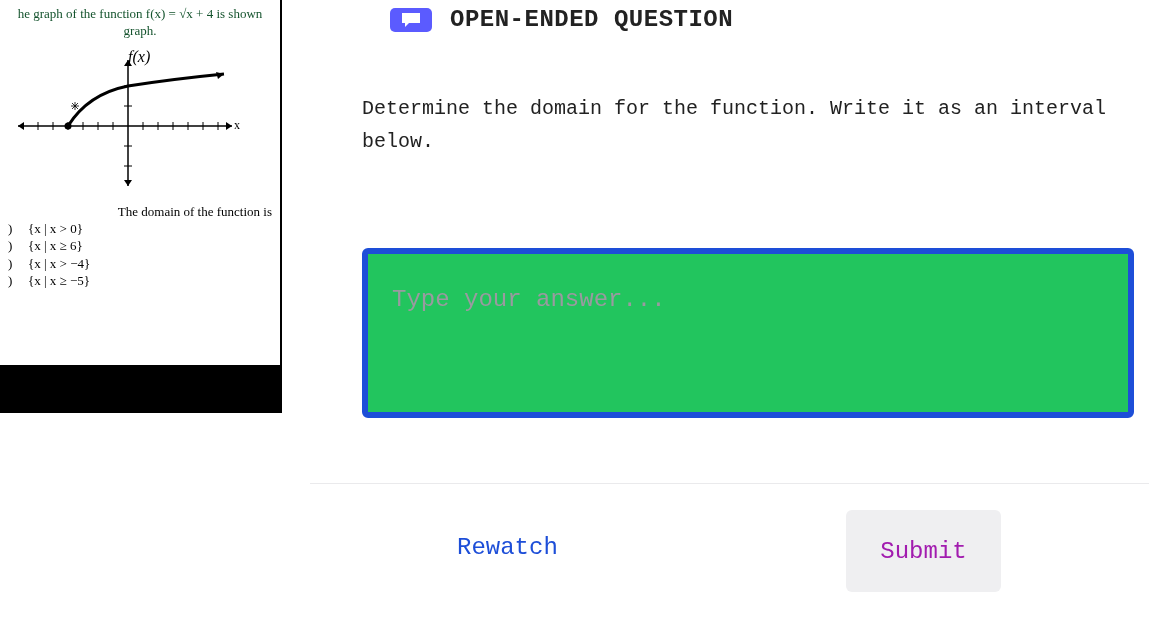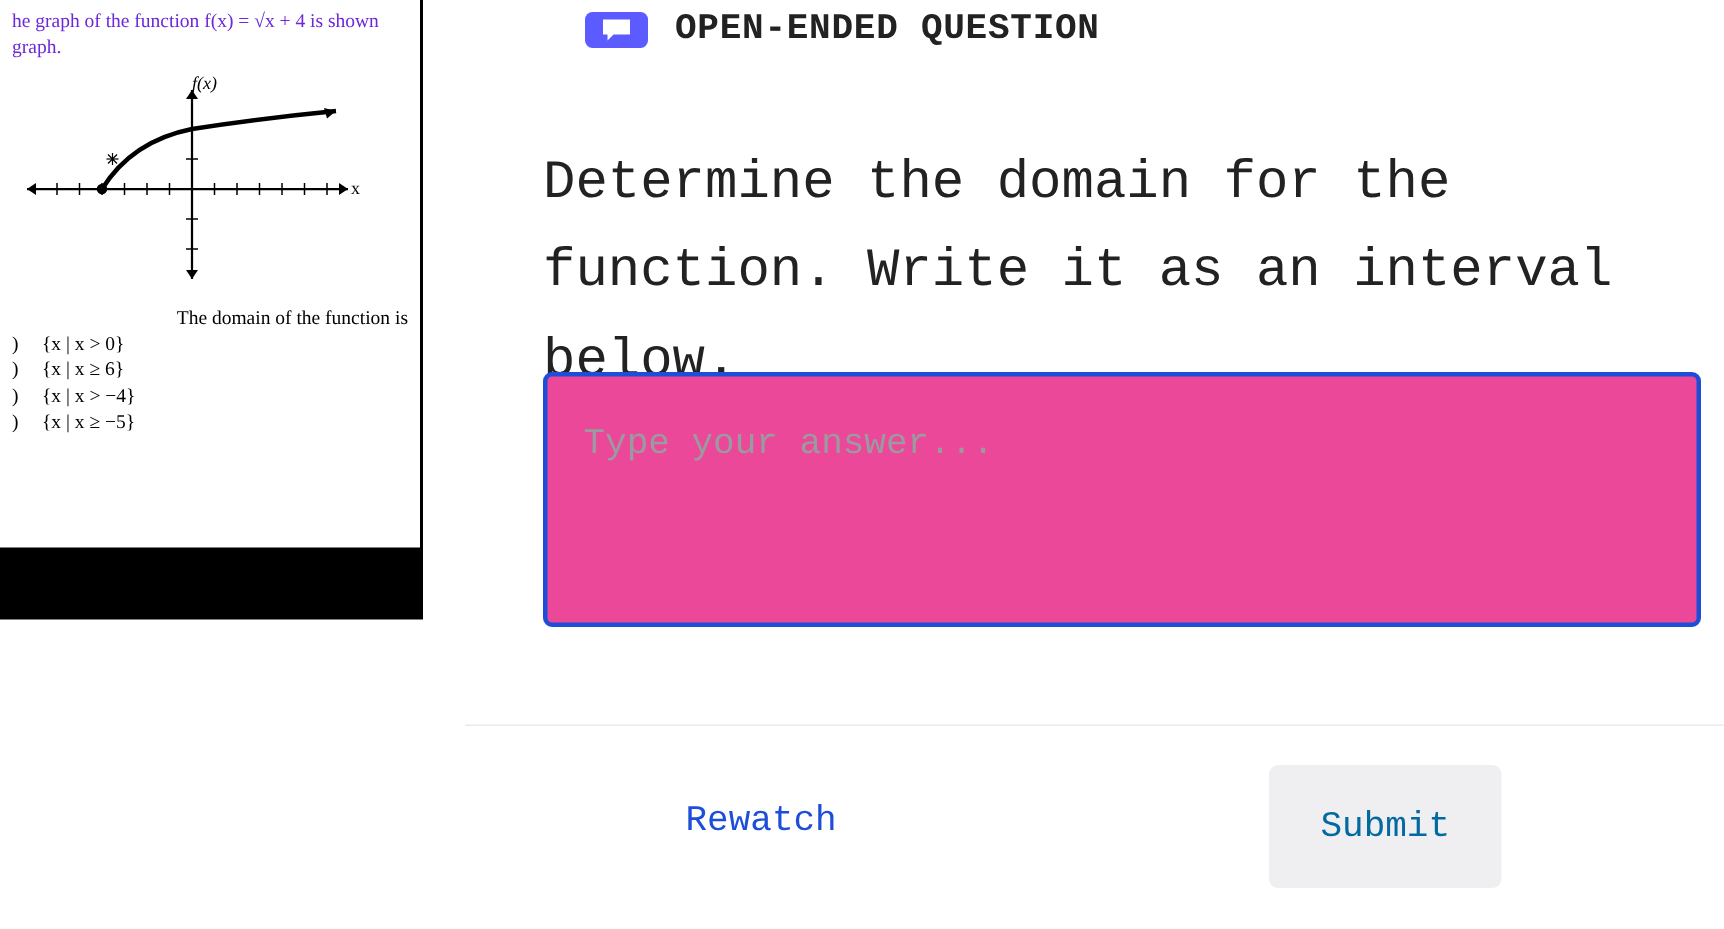--- a/index.html
+++ b/index.html
@@ -29,33 +29,34 @@
       top: 0;
       width: 280px;
       height: 365px;
       background: #fff;
       padding: 6px 8px;
       font-family: "Times New Roman", Times, serif;
     }
     .problem-text {
       font-size: 13px;
       line-height: 1.3;
-      color: #6d28d9;
+      color: #14532d;
+      text-align: center;
     }
     .graph-area {
       position: relative;
       width: 230px;
       height: 150px;
       margin: 6px 0 8px 0;
     }
     .flabel {
       position: absolute;
       left: 120px;
       top: 2px;
-      font-size: 12px;
+      font-size: 16px;
       font-style: italic;
     }
     .xlabel {
       position: absolute;
       left: 226px;
       top: 72px;
       font-size: 12px;
     }
     .domain-header {
       font-size: 13px;
@@ -102,34 +103,34 @@
       font-size: 24px;
       font-weight: 700;
       letter-spacing: 0.5px;
       color: #222;
     }
     .question-text {
       position: absolute;
       left: 52px;
       top: 76px;
       right: 30px;
-      font-size: 36px;
+      font-size: 20px;
       line-height: 1.65;
       color: #222;
       font-weight: 400;
     }
     .answer-box {
       position: absolute;
       left: 52px;
       top: 232px;
       width: 772px;
       height: 170px;
-      border: 3px solid #1d4ed8;
+      border: 6px solid #1d4ed8;
       border-radius: 6px;
-      background: #ec4899;
+      background: #22c55e;
     }
     .answer-input {
       width: 100%;
       height: 100%;
       border: none;
       outline: none;
       resize: none;
       padding: 32px 24px;
       font-size: 24px;
       font-family: inherit;
@@ -162,21 +163,21 @@
     .submit-btn {
       position: absolute;
       left: 536px;
       top: 494px;
       width: 155px;
       height: 82px;
       background: #efeff1;
       border: none;
       border-radius: 6px;
       font-size: 24px;
-      color: #0369a1;
+      color: #a21caf;
       font-family: inherit;
       cursor: pointer;
     }
   </style>
 </head>
 <body>
 
 <div class="left-panel">
   <div class="problem-sheet">
     <div class="problem-text">he graph of the function f(x) = √x + 4 is shown</div>

